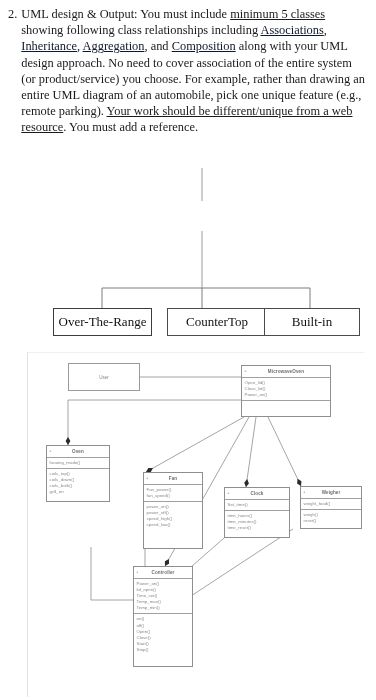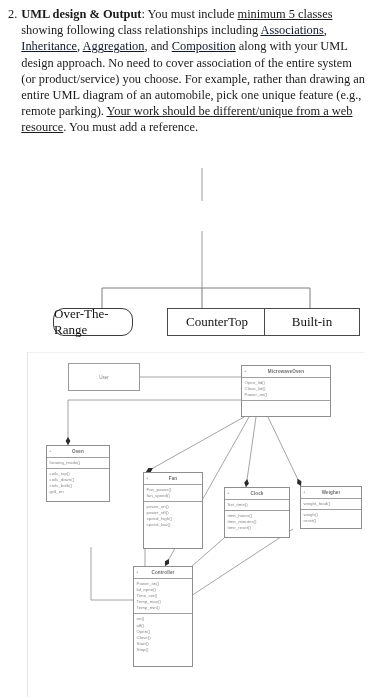--- a/index.html
+++ b/index.html
@@ -34,21 +34,21 @@
     line-height: 16.2px;
     padding-right: 4px;
     white-space: nowrap;
   }
   .q-body {
     flex: 1 1 auto;
     font-size: 12.4px;
     line-height: 16.2px;
     text-align: left;
   }
-  .bold { font-weight: bold; }
+  .bold { font-weight: normal; }
   .u { text-decoration: underline; margin-top: 8px; }
   .lnk {
     color: #0f172a;
     text-decoration: underline;
   }
 
   
   .hierarchy-lines {
     position: absolute;
     left: 0;
@@ -70,21 +70,21 @@
     border: 1px solid #4a4a4a;
     box-sizing: border-box;
     height: 28px;
     display: flex;
     align-items: center;
     justify-content: center;
     font-size: 13px;
     background: #ffffff;
     color: #111;
   }
-  #hb0 { left: 53px;  width: 80px; border-color: #3c3c3c; border-radius: 11px; }
+  #hb0 { left: 53px;  width: 99px; border-color: #3c3c3c; }
   #hb1 { left: 167px; width: 100px; }
   #hb2 { left: 264px; width: 96px; }
 
   
   .uml-panel {
     position: absolute;
     left: 27px;
     top: 352px;
     width: 337px;
     height: 345px;

